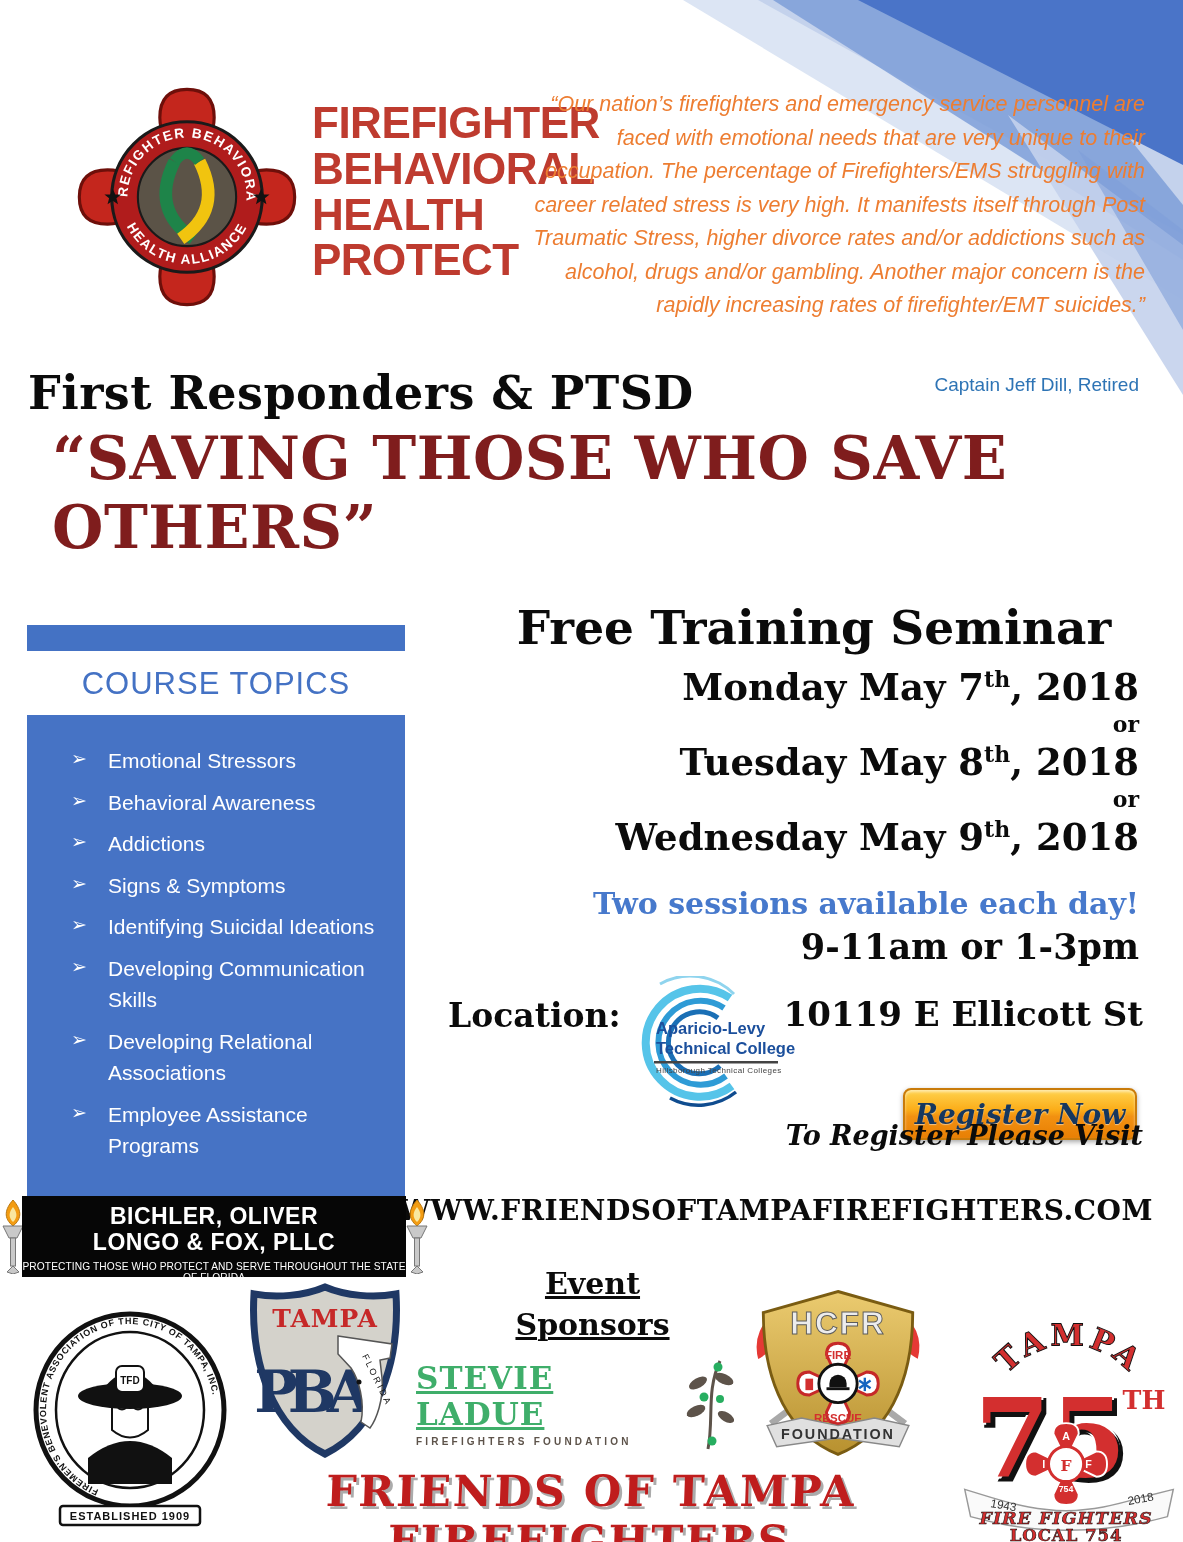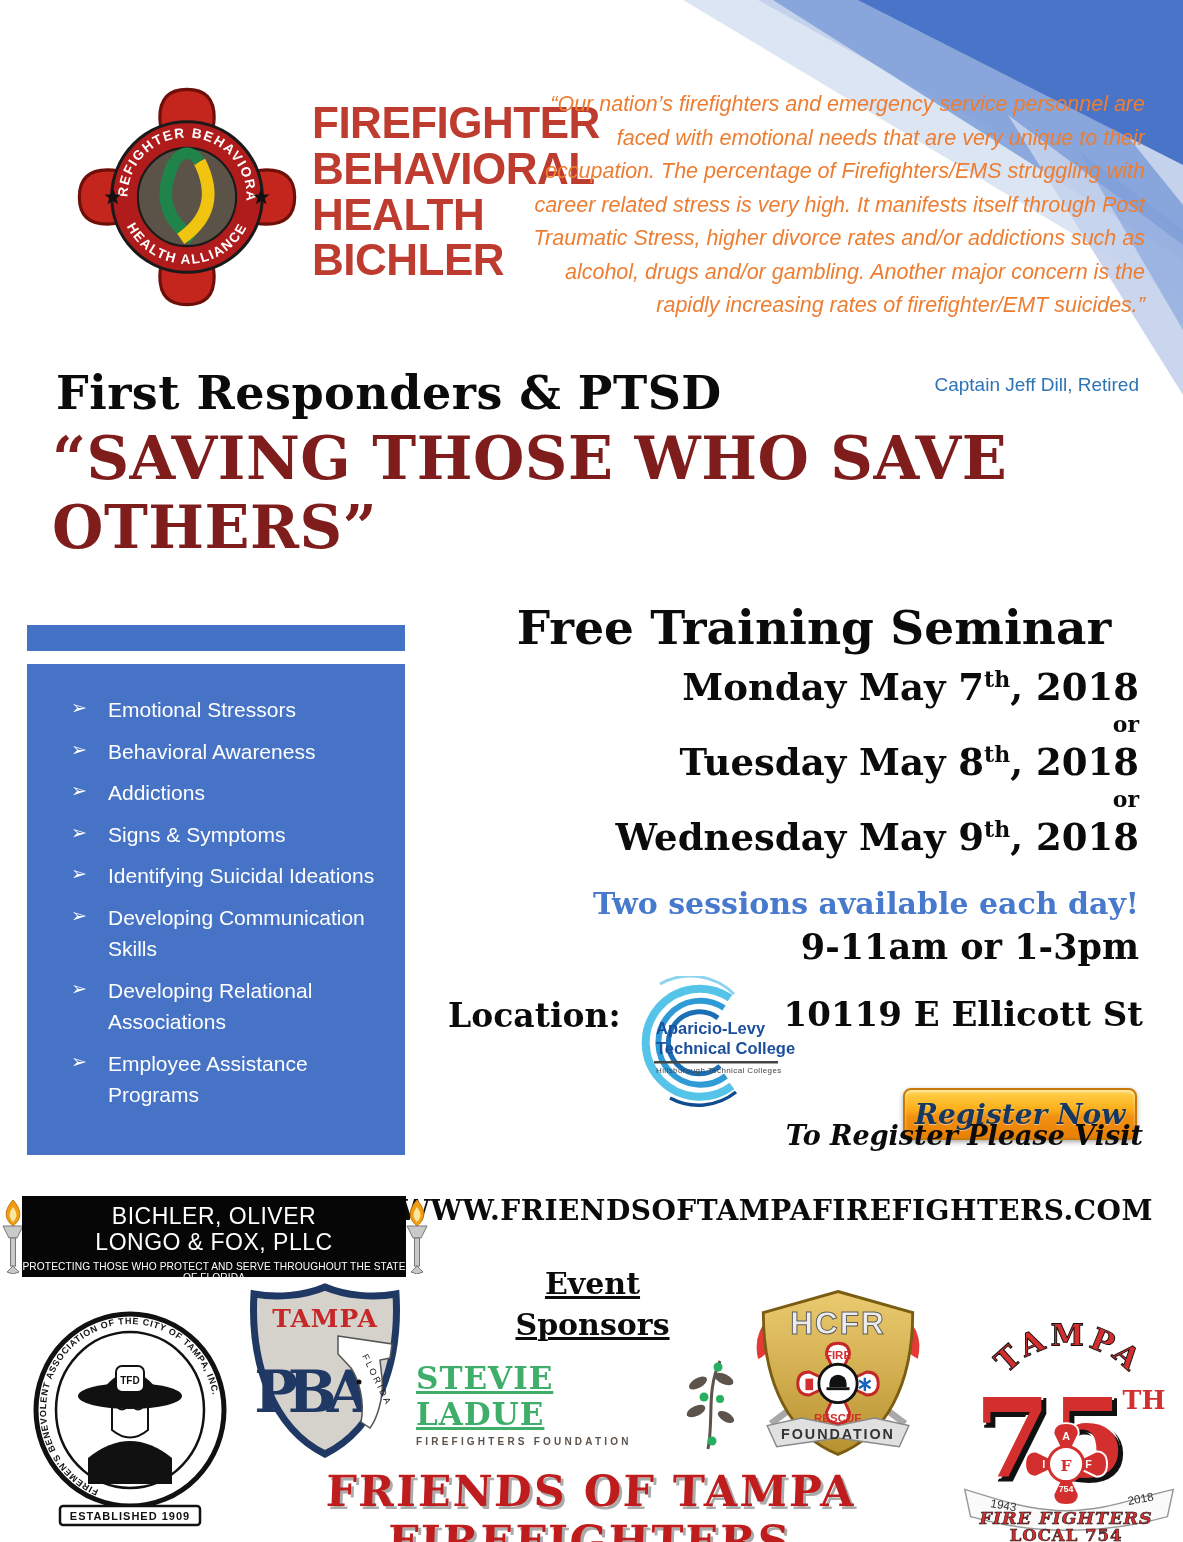--- a/index.html
+++ b/index.html
@@ -13,21 +13,21 @@
 
   
   .fbha-logo{left:72px;top:82px;width:230px;height:230px;}
   .brand{left:312px;top:100px;font-size:44px;font-weight:bold;color:#BE3B2F;
          line-height:1.04;letter-spacing:-0.5px;z-index:2;}
   .quote{top:88px;right:38px;width:625px;text-align:right;font-size:21.5px;font-style:italic;
          color:#ED7D31;line-height:1.56;z-index:2;}
   .attr{top:374px;right:44px;color:#2E74B5;font-size:19px;z-index:2;}
 
   
-  .t1{left:56px;top:366px;font-size:46px;color:#0b0b0b;letter-spacing:0.5px;}
+  .t1{left:28px;top:366px;font-size:46px;color:#0b0b0b;letter-spacing:0.5px;}
   .t2{left:52px;top:424px;font-size:59px;color:#7f1d1d;letter-spacing:0.5px;}
   .subtitle{left:44px;top:490px;width:1015px;font-size:26.5px;color:#ED7D31;line-height:1.26;}
 
   
   .topics{left:27px;top:625px;width:378px;}
   .topics-bar{height:26px;background:#4472C4;}
   .topics-head{margin-top:15px;text-align:center;color:#4472C4;font-size:31px;letter-spacing:1px;}
   .topics-box{margin-top:13px;background:#4673C5;padding:30px 14px 34px 44px;color:#fff;
               font-size:21px;min-height:415px;box-sizing:content-box;}
   .topics-box ul{list-style:none;margin:0;padding:0;}
@@ -55,21 +55,21 @@
            box-shadow:0 2px 5px rgba(0,0,0,0.35), inset 0 2px 3px rgba(255,255,255,0.55);
            display:flex;align-items:center;justify-content:center;}
   .reg-btn span{font-family:"DejaVu Serif",serif;font-weight:bold;font-style:italic;
            font-size:28px;color:#16375E;text-shadow:0 1px 1px rgba(255,255,255,0.5);}
   .visit{right:40px;top:1120px;font-size:27px;font-style:italic;color:#0b0b0b;text-align:right;}
   .site{right:30px;top:1194px;font-size:28px;letter-spacing:0.5px;color:#0b0b0b;}
 
   
   .bichler{left:22px;top:1196px;width:384px;height:81px;background:#060606;color:#fff;
            text-align:center;box-sizing:border-box;padding-top:7px;}
-  .b-line{font-size:23px;letter-spacing:0.5px;line-height:1.14;font-weight:normal;
+  .b-line{font-size:23px;letter-spacing:0.5px;line-height:1.14;font-weight:bold;
           font-family:"Liberation Sans",sans-serif;}
   .b-tag{font-size:10.2px;margin-top:6px;letter-spacing:0.1px;}
   .torch-l{left:0px;top:1198px;width:26px;height:76px;}
   .torch-r{left:404px;top:1198px;width:26px;height:76px;}
 
   
   .evt{left:510px;top:1264px;width:165px;text-align:center;font-size:30px;line-height:1.35;color:#0b0b0b;text-decoration:underline;}
   .fba{left:26px;top:1308px;width:208px;height:232px;}
   .pba{left:246px;top:1282px;width:158px;height:177px;}
   .stevie{left:416px;top:1352px;width:318px;height:102px;display:flex;align-items:center;}
@@ -118,31 +118,32 @@
       <textPath href="#fbha-bot" startOffset="50%" text-anchor="middle">HEALTH ALLIANCE</textPath>
     </text>
     <polygon points="0,-8 2.4,-2.5 8,-2.5 3.5,1.2 5,7 0,3.5 -5,7 -3.5,1.2 -8,-2.5 -2.4,-2.5" transform="translate(39 110)" fill="#111"></polygon>
     <polygon points="0,-8 2.4,-2.5 8,-2.5 3.5,1.2 5,7 0,3.5 -5,7 -3.5,1.2 -8,-2.5 -2.4,-2.5" transform="translate(181 110)" fill="#111"></polygon>
   </svg>
 
   <div class="abs brand">
     <div>FIREFIGHTER</div>
     <div>BEHAVIORAL</div>
     <div>HEALTH</div>
-    <div>BICHLER</div>
+    <div>PROTECT</div>
   </div>
 
   <div class="abs quote">“Our nation’s firefighters and emergency service personnel are faced with emotional needs that are very unique to their occupation. The percentage of Firefighters/EMS struggling with career related stress is very high. It manifests itself through Post Traumatic Stress, higher divorce rates and/or addictions such as alcohol, drugs and/or gambling. Another major concern is the rapidly increasing rates of firefighter/EMT suicides.”</div>
   <div class="abs attr">Captain Jeff Dill, Retired</div>
 
   <div class="abs t1 fh">First Responders &amp; PTSD</div>
   <div class="abs t2 fh">“SAVING THOSE WHO SAVE OTHERS”</div>
 
   <div class="abs topics">
     <div class="topics-bar"></div>
+    <div class="topics-head">COURSE TOPICS</div>
     <div class="topics-box">
       <ul>
         <li><span class="blt">➢</span><span>Emotional Stressors</span></li>
         <li><span class="blt">➢</span><span>Behavioral Awareness</span></li>
         <li><span class="blt">➢</span><span>Addictions</span></li>
         <li><span class="blt">➢</span><span>Signs &amp; Symptoms</span></li>
         <li><span class="blt">➢</span><span>Identifying Suicidal Ideations</span></li>
         <li><span class="blt">➢</span><span>Developing Communication Skills</span></li>
         <li><span class="blt">➢</span><span>Developing Relational Associations</span></li>
         <li><span class="blt">➢</span><span>Employee Assistance Programs</span></li>

